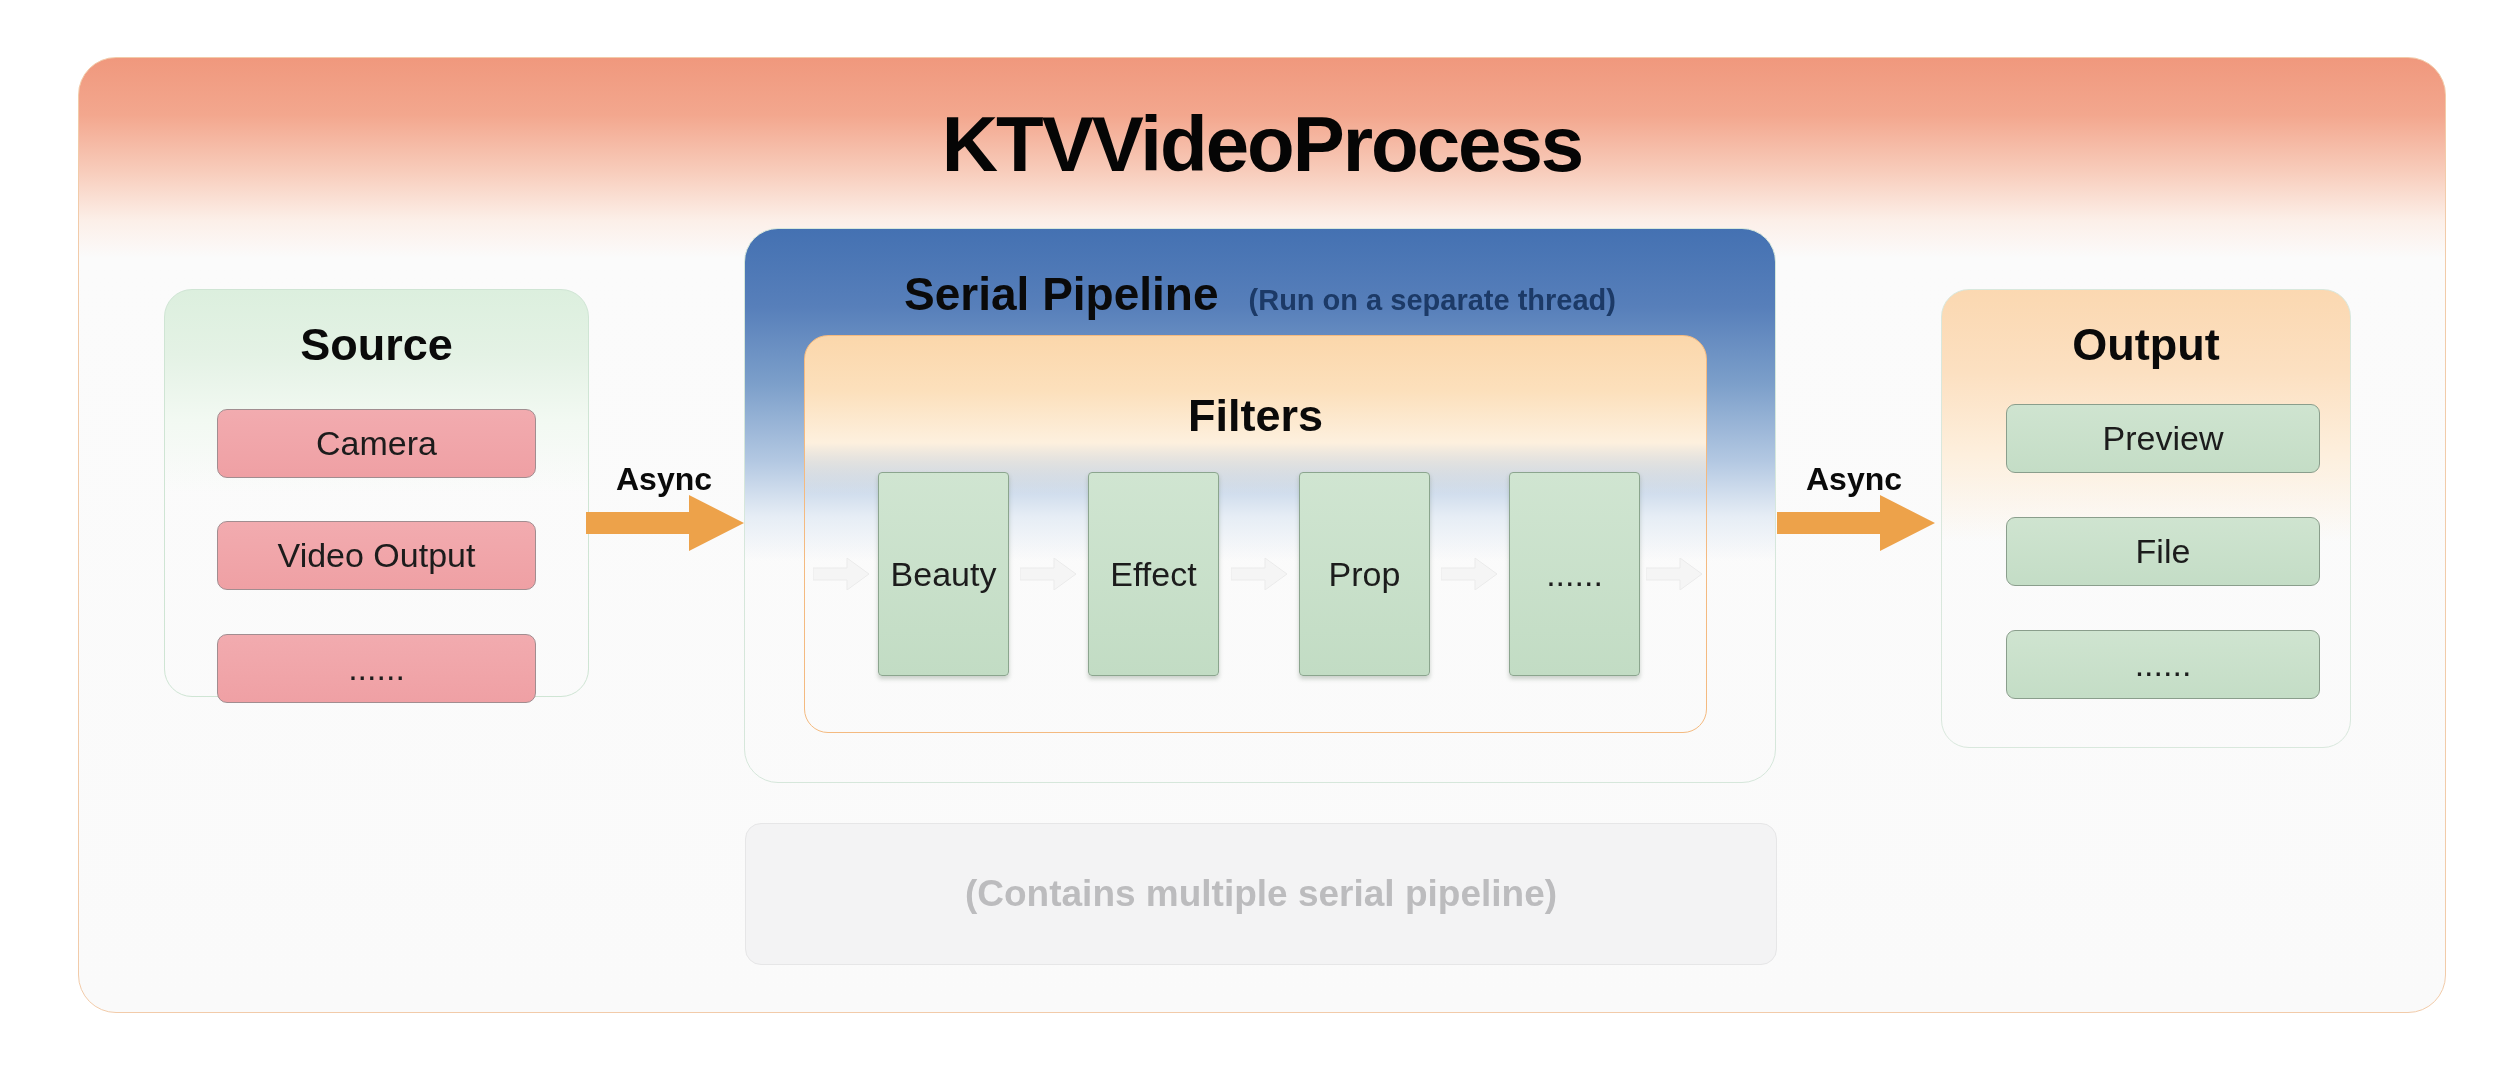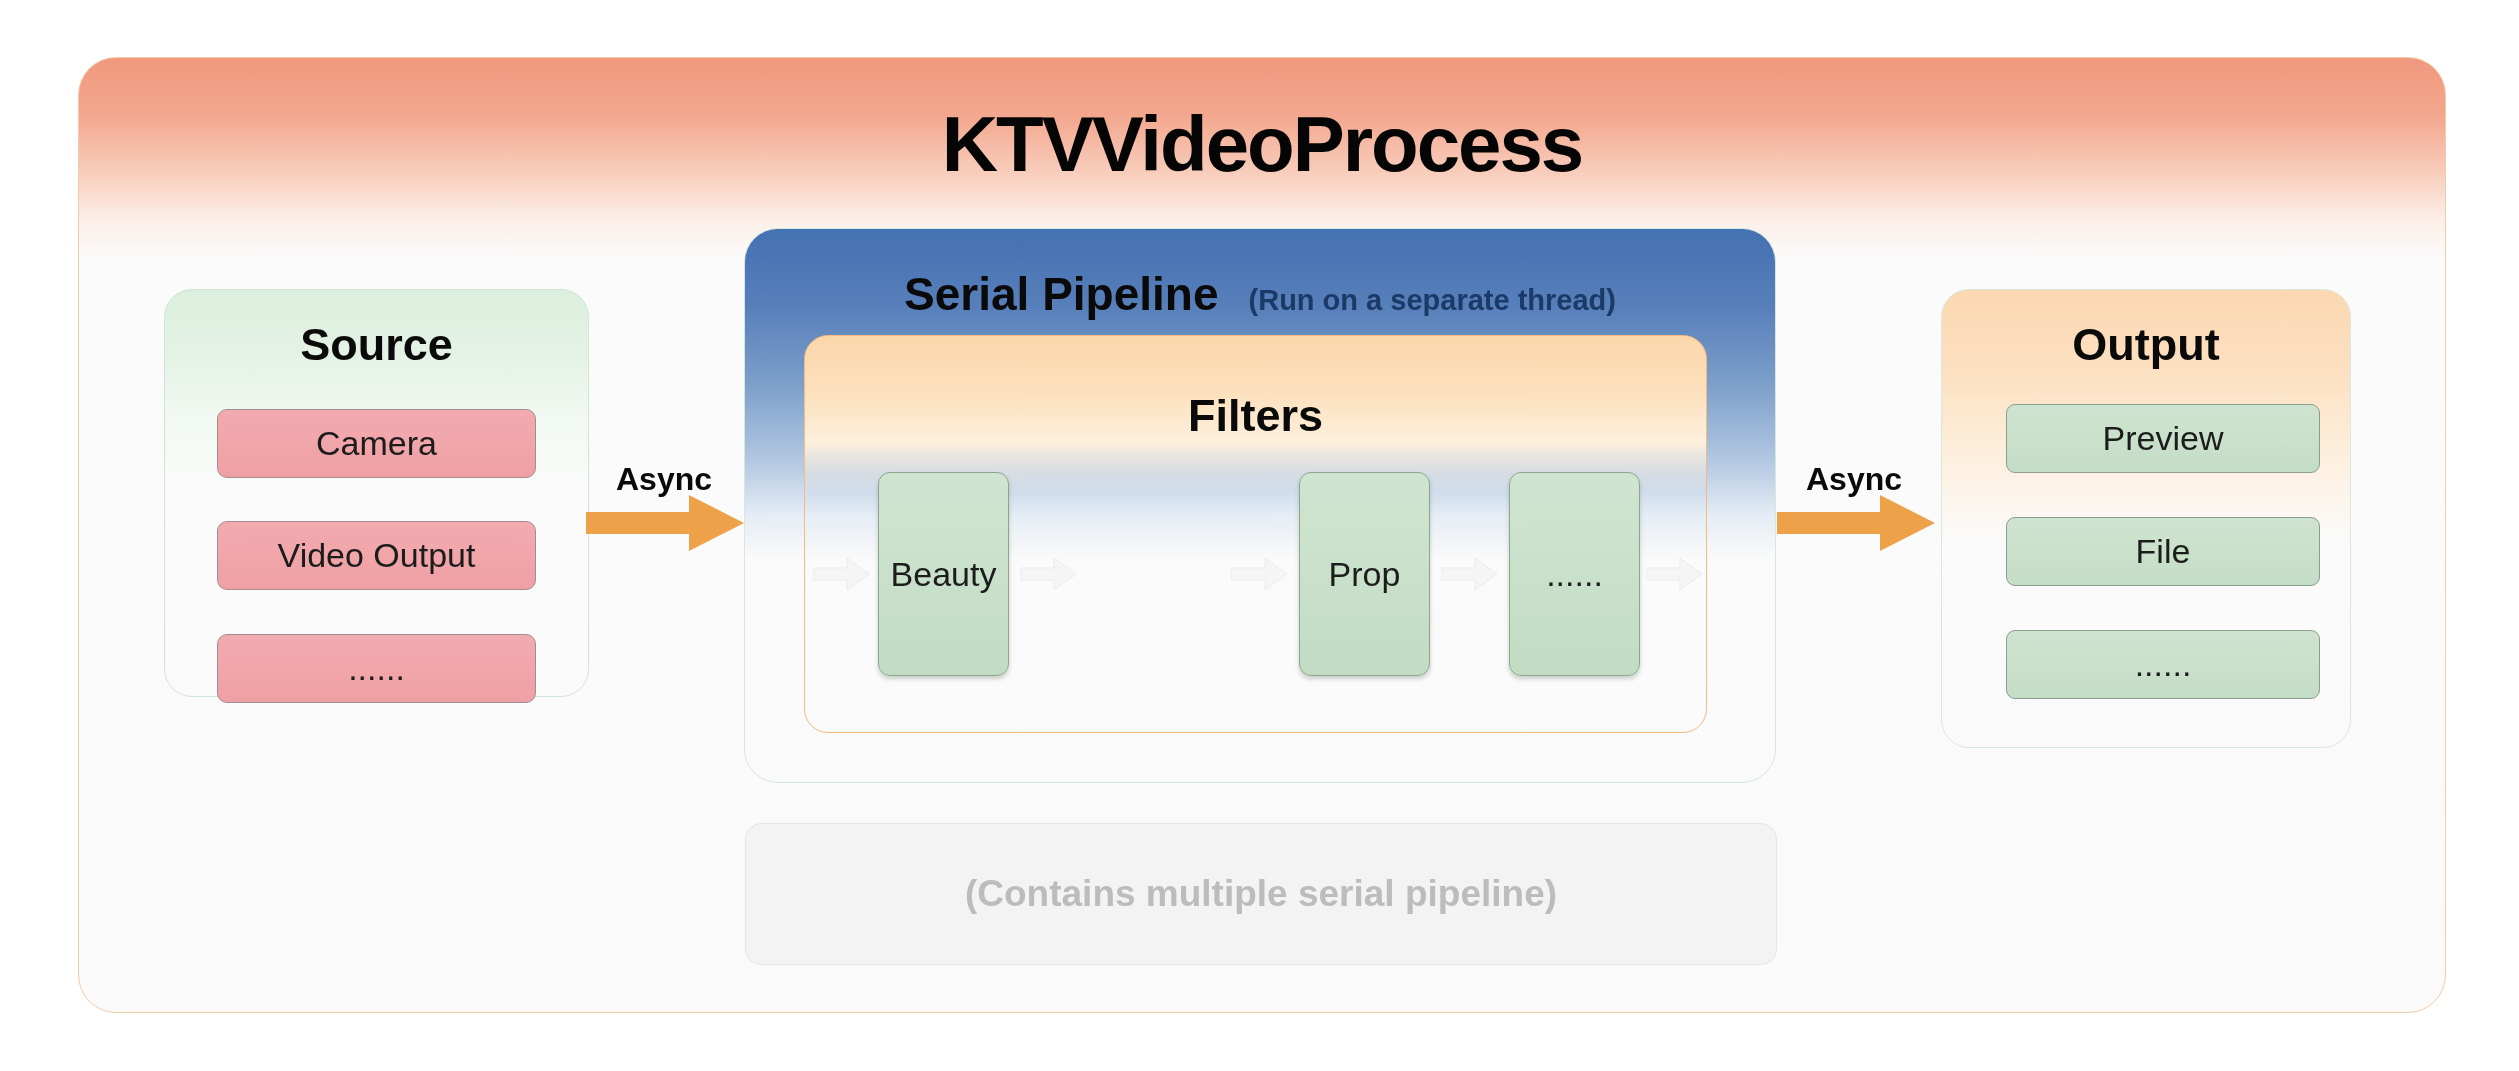--- a/index.html
+++ b/index.html
@@ -67,21 +67,21 @@
   .serial-title .big { font-size:46px; font-weight:700; color:#0a0a0a; }
   .serial-title .sub { font-size:29px; font-weight:700; color:#1c3a67; margin-left:30px; }
   .filters {
     position:absolute; left:59px; top:106px; width:903px; height:398px;
     border-radius:24px; border:1px solid #f4ba80;
     background:linear-gradient(180deg,
       #fbd7ab 0%, #fce0bc 14%, #fdf0de 27%, rgba(255,255,255,0) 40%);
   }
   .filters .panel-title { top:52px; }
   .filter-card {
-    position:absolute; top:136px; width:131px; height:204px; border-radius:12px;
+    position:absolute; top:136px; width:131px; height:204px; border-radius:4px;
     background:linear-gradient(180deg,#d0e5d1 0%, #c2dcc4 100%);
     border:1.5px solid #8ba58e;
     box-shadow:0 3px 4px rgba(90,110,90,0.30);
     display:flex; align-items:center; justify-content:center;
     font-size:34px; font-weight:400; color:#1c1c1c;
   }
   .faint-arrow { position:absolute; top:222px; width:56px; height:32px; }
   
   .output {
     left:1862px; top:231px; width:410px; height:459px;
@@ -134,20 +134,21 @@
           <polygon points="0,10 34,10 34,0 56,16 34,32 34,22 0,22" fill="#f5f5f5" stroke="#ebebeb" stroke-width="1"></polygon>
         </svg>
       <svg class="faint-arrow" style="left:636px;" viewBox="0 0 56 32">
           <polygon points="0,10 34,10 34,0 56,16 34,32 34,22 0,22" fill="#f5f5f5" stroke="#ebebeb" stroke-width="1"></polygon>
         </svg>
       <svg class="faint-arrow" style="left:841px;" viewBox="0 0 56 32">
           <polygon points="0,10 34,10 34,0 56,16 34,32 34,22 0,22" fill="#f5f5f5" stroke="#ebebeb" stroke-width="1"></polygon>
         </svg>
 
       <div class="filter-card" style="left:73px;">Beauty</div>
+      <div class="filter-card" style="left:283px;">Effect</div>
       <div class="filter-card" style="left:494px;">Prop</div>
       <div class="filter-card" style="left:704px;">......</div>
     </div>
   </div>
 
   <div class="async-label" style="left:1695px;">Async</div>
   <svg class="async-arrow" style="left:1698px;" viewBox="0 0 158 56">
     <polygon points="0,17 103,17 103,0 158,28 103,56 103,39 0,39" fill="#eda24a"></polygon>
   </svg>
 

